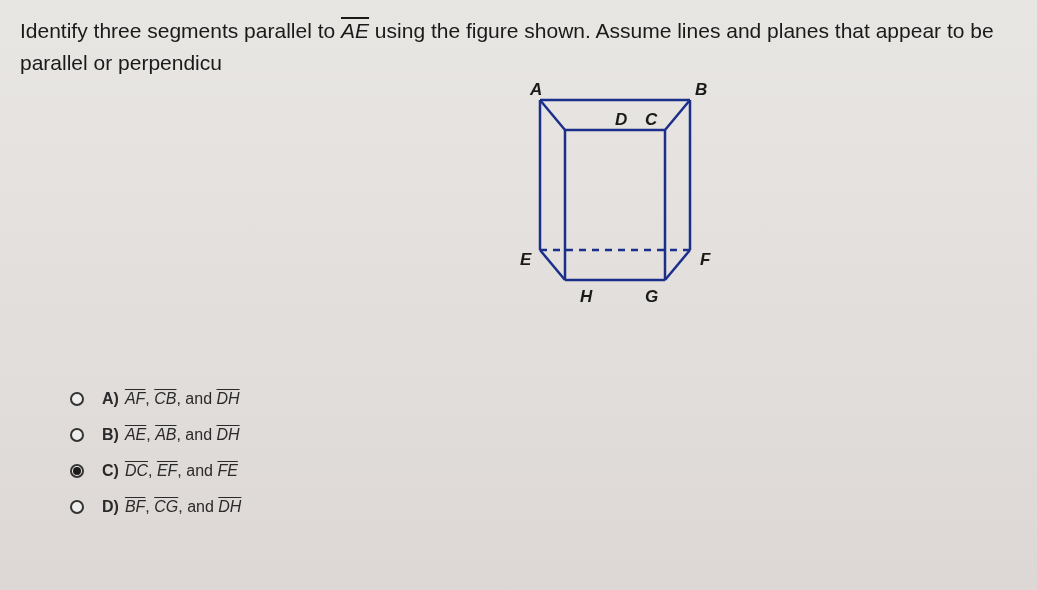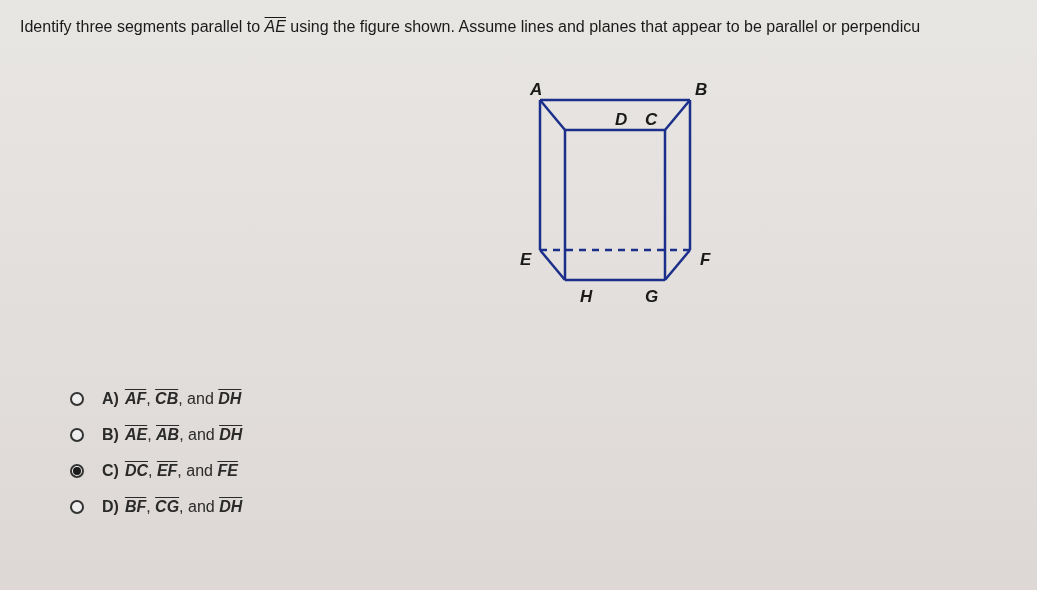--- a/index.html
+++ b/index.html
@@ -7,21 +7,21 @@
       width: 1037px;
       height: 590px;
       font-family: Arial, sans-serif;
       background: linear-gradient(to bottom, #e8e6e3 0%, #ddd8d5 100%);
       color: #2a2a2a;
       position: relative;
       overflow: hidden;
       padding: 15px 20px;
     }
     .question-text {
-      font-size: 16px;
+      font-size: 21px;
       line-height: 1.5;
       color: #1a1a1a;
       margin-bottom: 8px;
     }
     .overline { text-decoration: overline; font-style: italic; }
     .figure-area {
       position: absolute;
       left: 510px;
       top: 80px;
       width: 230px;
@@ -57,21 +57,21 @@
       background: #eee;
     }
     .radio.selected::after {
       content: '';
       width: 8px; height: 8px;
       background: #1a1a1a;
       border-radius: 50%;
       display: block;
     }
     .opt-label { font-weight: bold; margin-right: 6px; }
-    .seg { text-decoration: overline; font-style: italic; font-weight: bold; }
+    .seg { text-decoration: overline; font-style: italic; }
   </style>
 </head>
 <body>
 
 <div class="question-text">
   <span>Identify three segments parallel to </span><span class="overline">AE</span><span> using the figure shown. Assume lines and planes that appear to be parallel or perpendicu</span>
   <br>
 </div>
 
 <div class="figure-area">

